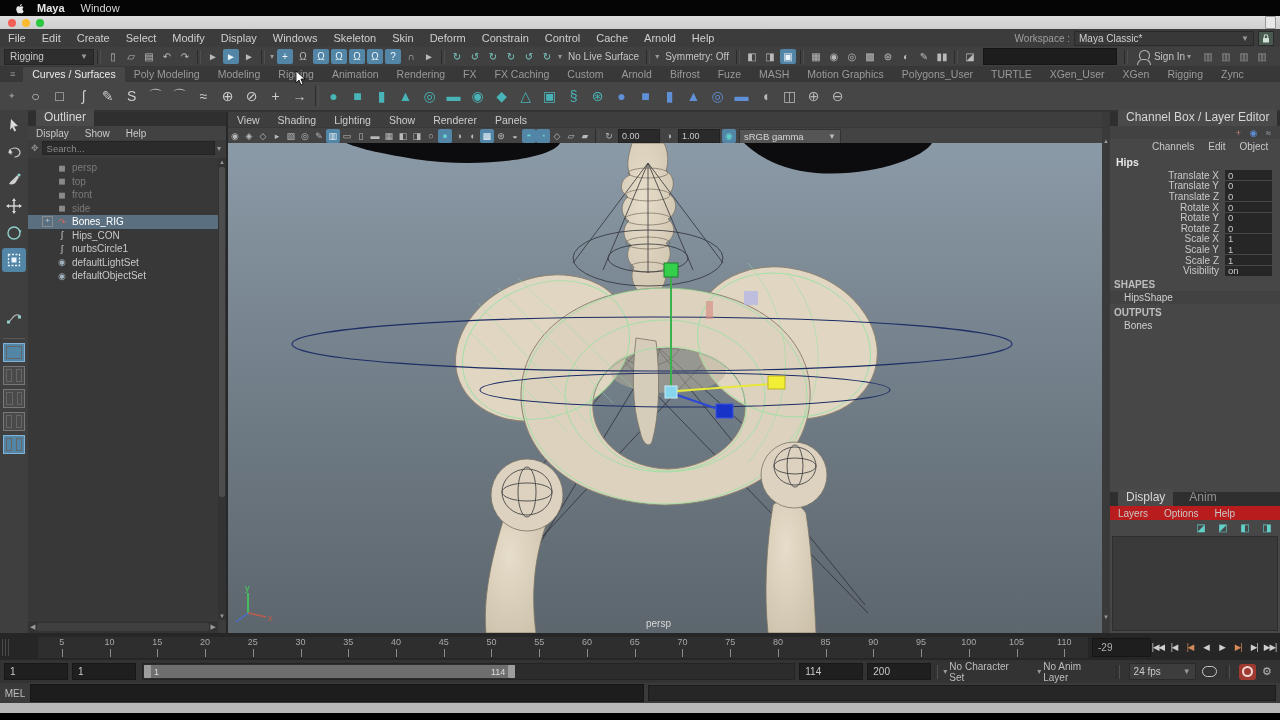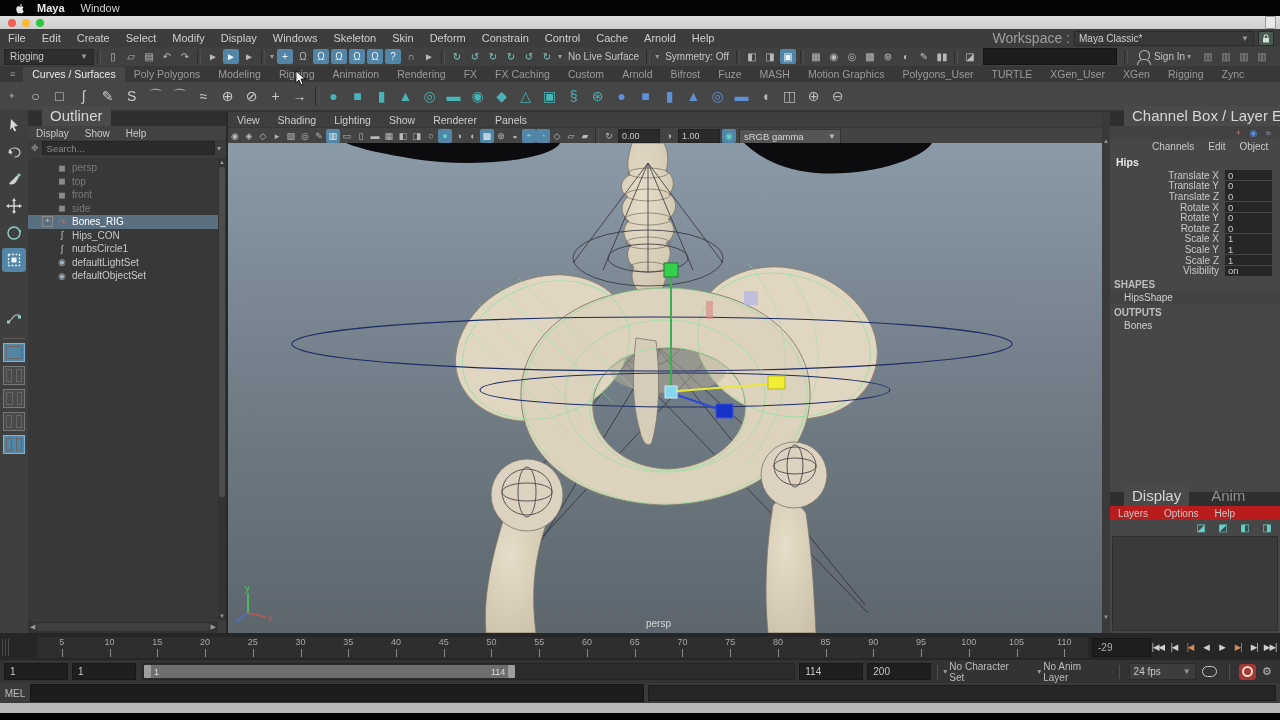--- a/index.html
+++ b/index.html
@@ -14,21 +14,21 @@
   #titlebar{left:0;top:16px;width:1280px;height:13px;background:linear-gradient(#dedede,#cfcfcf);display:flex;align-items:center;font-size:9.5px;color:#333;}
   .tl{width:8px;height:8px;border-radius:50%;margin-left:6px;}
   .tl.red{background:#f25f57;margin-left:8px;}
   .tl.yel{background:#fcbb2f;}
   .tl.grn{background:#2bc840;}
   #titlebar .doc-ic{width:9px;height:11px;background:#e8e8e8;border:1px solid #999;border-radius:1px;margin:0 4px 0 auto;}
   #titlebar .ttext{margin-right:auto;white-space:nowrap;}
   
   #maya-menubar{left:0;top:29px;width:1280px;height:18px;background:#3c3c3c;display:flex;align-items:center;font-size:11px;color:#cfcfcf;border-bottom:1px solid #2e2e2e;}
   #maya-menubar .menu{padding:0 8px;}
-  #maya-menubar .wslabel{margin-left:auto;color:#9f9f9f;font-size:14px;}
+  #maya-menubar .wslabel{margin-left:auto;color:#9f9f9f;font-size:10px;}
   .wsbox{width:170px;height:13px;background:#383838;border:1px solid #2a2a2a;color:#cfcfcf;font-size:10px;display:flex;align-items:center;padding:0 4px;margin:0 4px;}
   .wsbox .caret{margin-left:auto;color:#999;font-size:8px;}
   .lockbox{width:14px;height:13px;background:#4a5a50;border:1px solid #2a2a2a;display:flex;align-items:center;justify-content:center;margin-right:6px;}
   
   #statusline{left:0;top:47px;width:1280px;height:19px;background:#404040;display:flex;align-items:center;border-bottom:1px solid #303030;}
   .msbox{width:78px;height:14px;background:#2e2e2e;border:1px solid #262626;color:#c9c9c9;font-size:10px;display:flex;align-items:center;padding:0 5px;margin-left:4px;}
   .msbox .caret{margin-left:auto;font-size:8px;color:#999;}
   .sep{width:2px;height:14px;border-left:1px solid #2c2c2c;border-right:1px solid #4e4e4e;margin:0 3px;}
   .ib{min-width:16px;height:15px;display:flex;align-items:center;justify-content:center;font-size:10px;color:#b9b9b9;border-radius:2px;margin:0 1px;}
   .ib.hl{background:#5285a6;color:#eaf4fa;}
@@ -52,21 +52,21 @@
   
   #toolbox{left:0;top:0;width:28px;height:523px;background:#3f3f3f;display:flex;flex-direction:column;align-items:center;}
   .tbx{width:24px;height:24px;margin-top:3px;display:flex;align-items:center;justify-content:center;border-radius:3px;}
   .tbx.on{background:#5285a6;}
   .lay{width:20px;height:17px;border:1px solid #777;margin-top:4px;background:#4a4a4a;display:flex;}
   .lay.on{border-color:#7fb2d6;background:#5285a6;}
   .lay .cell{flex:1;border:1px solid #666;margin:2px;}
   
   #outliner{left:28px;top:2px;width:198px;height:521px;background:#3c3c3c;border-right:2px solid #282828;}
   .paneltab-row{height:14px;background:#2f2f2f;display:flex;align-items:flex-end;}
-  .paneltab{background:#4a4a4a;color:#d6d6d6;font-size:15px;padding:1px 8px 2px;border-radius:2px 2px 0 0;margin-left:14px;white-space:nowrap;}
+  .paneltab{background:#4a4a4a;color:#d6d6d6;font-size:12px;padding:1px 8px 2px;border-radius:2px 2px 0 0;margin-left:8px;white-space:nowrap;}
   .paneltab.off{background:transparent;color:#8f8f8f;}
   .panelmenus{height:14px;display:flex;align-items:center;font-size:10px;color:#c9c9c9;background:#424242;}
   .panelmenus .pm{padding:0 8px;}
   #outl-search-row{height:16px;display:flex;align-items:center;background:#3c3c3c;padding:0 3px;}
   #outl-search-row .snow{color:#8f8f8f;font-size:9px;margin-right:3px;}
   #outl-search{flex:1;height:12px;background:#2b2b2b;border:1px solid #242424;color:#bdbdbd;font-size:9.5px;padding:0 4px;font-family:"Liberation Sans",sans-serif;}
   #outl-search::placeholder{color:#8a8a8a;}
   #outl-list{position:absolute;left:0;top:46px;right:8px;bottom:13px;background:#383838;overflow:hidden;}
   .orow{height:13.5px;display:flex;align-items:center;font-size:10px;color:#c8c8c8;padding-left:30px;}
   .orow.sel{background:#5a6f7f;color:#fff;}
@@ -275,21 +275,21 @@
       <span class="ib" style="color:#8f8f8f;">▥</span>
       <span class="ib" style="color:#8f8f8f;">▥</span>
     </span>
 </div>
 
 <div id="shelf-tabs" class="abs">
   <span id="shelf-menu-ic">≡</span>
   <span style="display:flex;align-items:flex-end;text-align:right;">
 
   <span class="shtab on">Curves / Surfaces</span>
-      <span class="shtab">Poly Polygons</span>
+      <span class="shtab">Poly Modeling</span>
       <span class="shtab">Modeling</span>
       <span class="shtab">Rigging</span>
       <span class="shtab">Animation</span>
       <span class="shtab">Rendering</span>
       <span class="shtab">FX</span>
       <span class="shtab">FX Caching</span>
       <span class="shtab">Custom</span>
       <span class="shtab">Arnold</span>
       <span class="shtab">Bifrost</span>
       <span class="shtab">Fuze</span>

